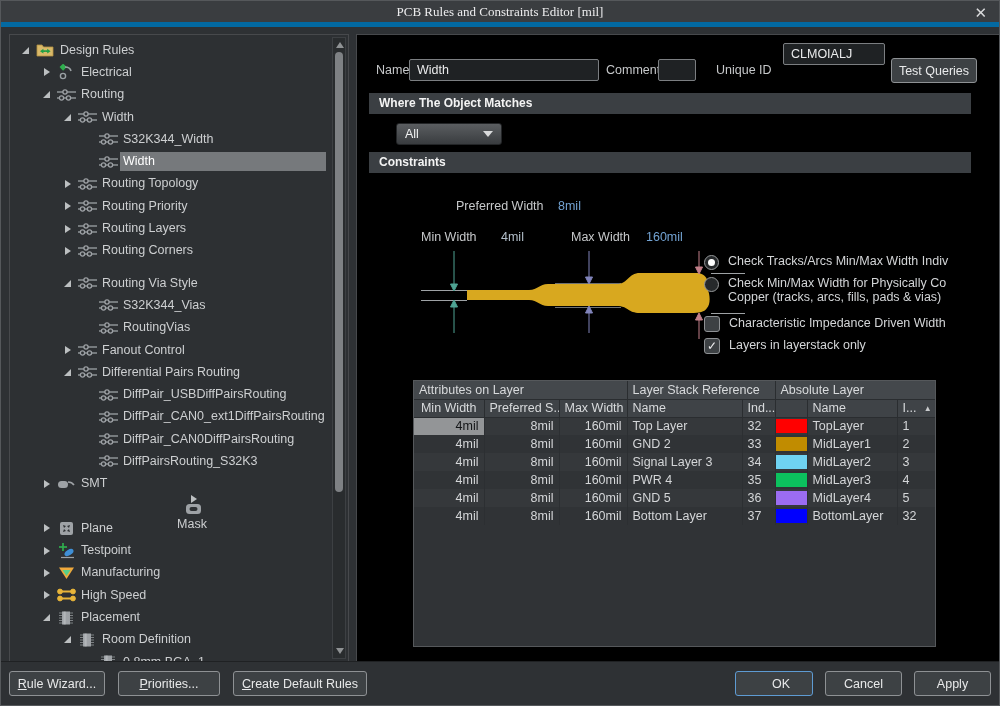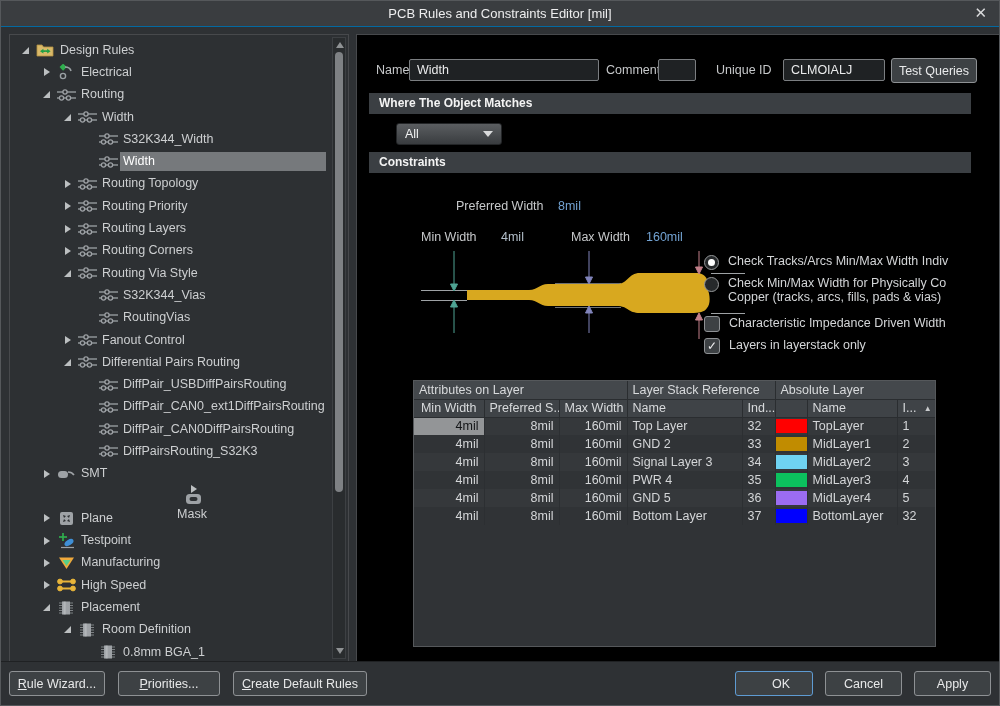--- a/index.html
+++ b/index.html
@@ -1,21 +1,21 @@
 <!DOCTYPE html>
 <html><head>
 <meta charset="utf-8">
 <style>
   * { box-sizing: border-box; }
   body { margin:0; background:#1d1f21; font-family:"Liberation Sans",sans-serif; }
   .window{ position:relative; width:1000px; height:706px; background:#2e3134;
            border:1px solid #55585b; overflow:hidden; color:#d6d8da; }
   
-  .titlebar{ height:26px; background:#3a3d40; border-bottom:1px solid #0369a1;
-             display:flex; align-items:center; justify-content:center; position:relative; }
+  .titlebar{ height:26px; background:#3a3d40; border-bottom:5px solid #0369a1;
+             display:flex; align-items:center; justify-content:center; position:relative;font-family:Liberation Serif, serif; }
   .title{ font-size:13px; color:#ededee; }
   .close{ position:absolute; right:12px; top:3px; font-size:15px; color:#d9dadb; cursor:pointer; }
   
   .tree-panel{ position:absolute; left:8px; top:33px; width:340px; height:628px;
                background:#2d3033; border:1px solid #47494c; overflow:hidden; }
   .tree-rows{ padding-top:4px; }
   .tree-row{ display:flex; align-items:center; height:22.3px; white-space:nowrap;
              font-size:12.5px; color:#cdcfd1; }
   .expbox{ width:15px; display:flex; justify-content:center; flex:none; }
   .exp-collapsed{ width:0; height:0; border-top:4.5px solid transparent;
@@ -267,21 +267,21 @@
               </g>
               <g fill="#2d3033" stroke="#9ea2a6" stroke-width="1.3">
                 <circle cx="8" cy="4" r="2.1"></circle>
                 <circle cx="4.5" cy="10" r="2.1"></circle>
                 <circle cx="11.5" cy="10" r="2.1"></circle>
               </g>
             </svg>
           </span>
           <span class="tree-label">Routing Corners</span>
         </div>
-        <div class="tree-row" style="padding-left: 50px;">
+        <div class="tree-row" style="padding-left: 50px; margin-top: 10px;">
           <span class="expbox">
             <span class="exp-expanded"></span>
           </span>
           <span class="tree-ico">
             <svg width="19" height="14" viewBox="0 0 19 14">
               <g stroke="#9ea2a6" stroke-width="1.3" fill="none">
                 <line x1="0" y1="4" x2="19" y2="4"></line>
                 <line x1="0" y1="10" x2="19" y2="10"></line>
               </g>
               <g fill="#2d3033" stroke="#9ea2a6" stroke-width="1.3">
@@ -598,21 +598,21 @@
     </div>
   </div>
 
   <div class="rp">
 
     <span class="lab" style="left:19px;top:28px">Name</span>
     <input class="inp" style="left: 52px; top: 24px; width: 190px;" value="Width">
     <span class="lab" style="left:249px;top:28px">Comment</span>
     <input class="inp" style="left: 301px; top: 24px; width: 38px;" value="">
     <span class="lab" style="left:359px;top:28px">Unique ID</span>
-    <input class="inp" style="left: 426px; top: 24px; width: 102px;" value="CLMOIALJ">
+    <input class="inp" style="left: 426px; top: 8px; width: 102px;" value="CLMOIALJ">
     <button class="btn" style="position:absolute;left:534px;top:23px;width:86px;height:25px">Test Queries</button>
 
     <div class="secbar" style="top:58px">Where The Object Matches</div>
     <div class="dropdown">
       <span>All</span>
       <span class="dd-arrow"></span>
     </div>
 
     <div class="secbar" style="top:117px">Constraints</div>
 

